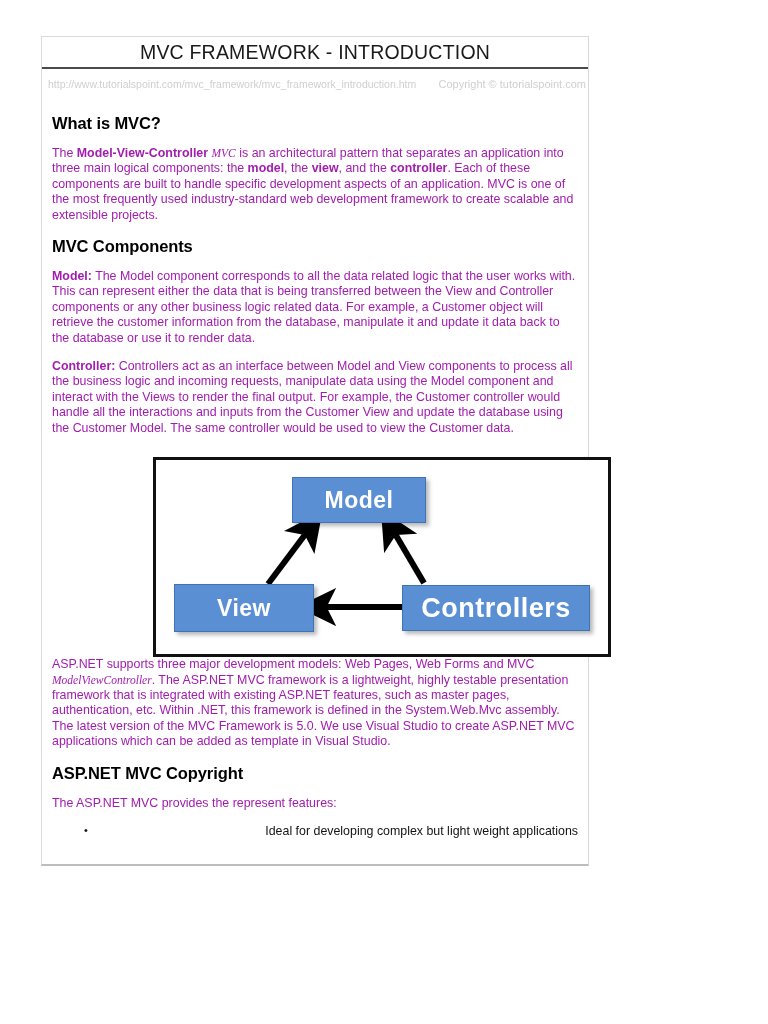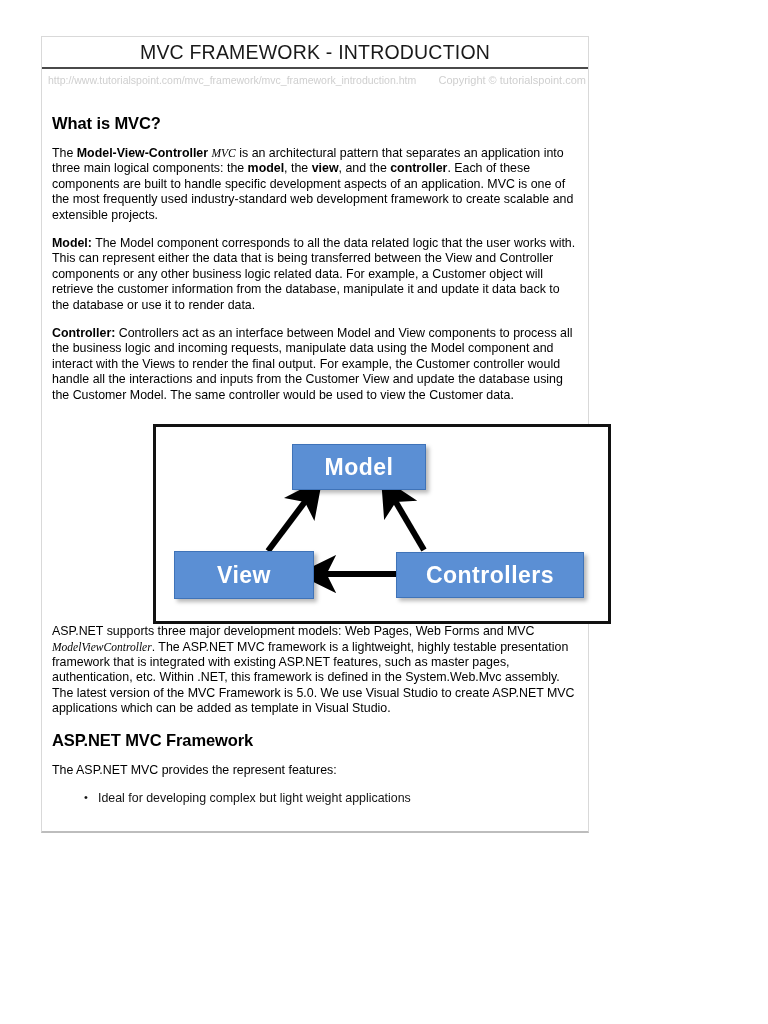--- a/index.html
+++ b/index.html
@@ -42,21 +42,21 @@
     font-size: 19.5px;
     color: #1a1a1a;
     letter-spacing: 0.2px;
     font-weight: 400;
     white-space: nowrap;
   }
 
   .doc-subheader {
     height: 21px;
     display: flex;
-    align-items: center;
+    align-items: flex-end;
     box-sizing: border-box;
     padding: 0 2px 0 6px;
     position: relative;
   }
   .doc-url {
     font-size: 10.5px;
     color: #cfcfcf;
     white-space: nowrap;
   }
   .doc-copyright {
@@ -78,21 +78,21 @@
     font-weight: bold;
     color: #000000;
     margin: 14px 0 13px 0;
     letter-spacing: -0.1px;
   }
   h2.sec-head.first { }
 
   p.para {
     font-size: 12.4px;
     line-height: 15.4px;
-    color: #000000;
+    color: #a21caf;
     margin: 0 0 13px 0;
     text-align: left;
   }
   p.para b { font-weight: bold; }
   .serif-ital {
     font-family: "Liberation Serif", serif;
     font-style: italic;
     font-size: 11.5px;
   }
 
@@ -100,20 +100,21 @@
     margin: 10px 0 0 0;
     padding-left: 46px;
     list-style: none;
   }
   ul.feature-list li {
     font-size: 12.4px;
     line-height: 15.4px;
     color: #131313;
     margin-bottom: 13px;
     position: relative;
+    text-align: right;
   }
   ul.feature-list li::before {
     content: "\2022";
     position: absolute;
     left: -14px;
     top: -1px;
     font-size: 11px;
     color: #131313;
   }
 
@@ -145,23 +146,23 @@
     left: 136px;  top: 17px;
     width: 134px; height: 46px;
     font-size: 23px;
   }
   .box-view {
     left: 18px;   top: 124px;
     width: 140px; height: 48px;
     font-size: 23px;
   }
   .box-controllers {
-    left: 240px;  top: 125px;
+    left: 246px;  top: 125px;
     width: 188px; height: 46px;
-    font-size: 23px;
+    font-size: 27px;
   }
   .mvc-figure svg.arrows {
     position: absolute;
     left: 0; top: 0;
     width: 100%; height: 100%;
     overflow: visible;
   }
 </style>
 </head>
 <body>
@@ -176,20 +177,21 @@
     <span class="doc-url">http://www.tutorialspoint.com/mvc_framework/mvc_framework_introduction.htm</span>
     <span class="doc-copyright">Copyright © tutorialspoint.com</span>
   </div>
 
   <div class="doc-body">
 
     <h2 class="sec-head first">What is MVC?</h2>
 
     <p class="para"><span>The </span><b>Model-View-Controller</b><span> </span><span class="serif-ital">MVC</span><span> is an architectural pattern that separates an application into three main logical components: the </span><b>model</b><span>, the </span><b>view</b><span>, and the </span><b>controller</b><span>. Each of these components are built to handle specific development aspects of an application. MVC is one of the most frequently used industry-standard web development framework to create scalable and extensible projects.</span></p>
 
+    <h2 class="sec-head">MVC Components</h2>
 
     <p class="para"><b>Model:</b><span> The Model component corresponds to all the data related logic that the user works with. This can represent either the data that is being transferred between the View and Controller components or any other business logic related data. For example, a Customer object will retrieve the customer information from the database, manipulate it and update it data back to the database or use it to render data.</span></p>
 
 
     <p class="para"><b>Controller:</b><span> Controllers act as an interface between Model and View components to process all the business logic and incoming requests, manipulate data using the Model component and interact with the Views to render the final output. For example, the Customer controller would handle all the interactions and inputs from the Customer View and update the database using the Customer Model. The same controller would be used to view the Customer data.</span></p>
 
     <div class="mvc-figure">
       <svg class="arrows" viewBox="0 0 452 194" preserveAspectRatio="none">
         <defs>
           <marker id="ah" markerWidth="7" markerHeight="7" refX="2.2" refY="3.2" orient="auto">
@@ -201,21 +203,21 @@
         <line x1="248" y1="147" x2="167" y2="147" stroke="#000000" stroke-width="6" marker-end="url(#ah)"></line>
       </svg>
       <div class="mvc-box box-model">Model</div>
       <div class="mvc-box box-view">View</div>
       <div class="mvc-box box-controllers">Controllers</div>
     </div>
 
 
     <p class="para"><span>ASP.NET supports three major development models: Web Pages, Web Forms and MVC </span><span class="serif-ital">ModelViewController</span><span>. The ASP.NET MVC framework is a lightweight, highly testable presentation framework that is integrated with existing ASP.NET features, such as master pages, authentication, etc. Within .NET, this framework is defined in the System.Web.Mvc assembly. The latest version of the MVC Framework is 5.0. We use Visual Studio to create ASP.NET MVC applications which can be added as template in Visual Studio.</span></p>
 
-    <h2 class="sec-head">ASP.NET MVC Framework</h2>
+    <h2 class="sec-head">ASP.NET MVC Copyright</h2>
 
     <p class="para">The ASP.NET MVC provides the represent features:</p>
 
     <ul class="feature-list">
       <li>Ideal for developing complex but light weight applications</li>
     </ul>
 
   </div>
 </div>
 

